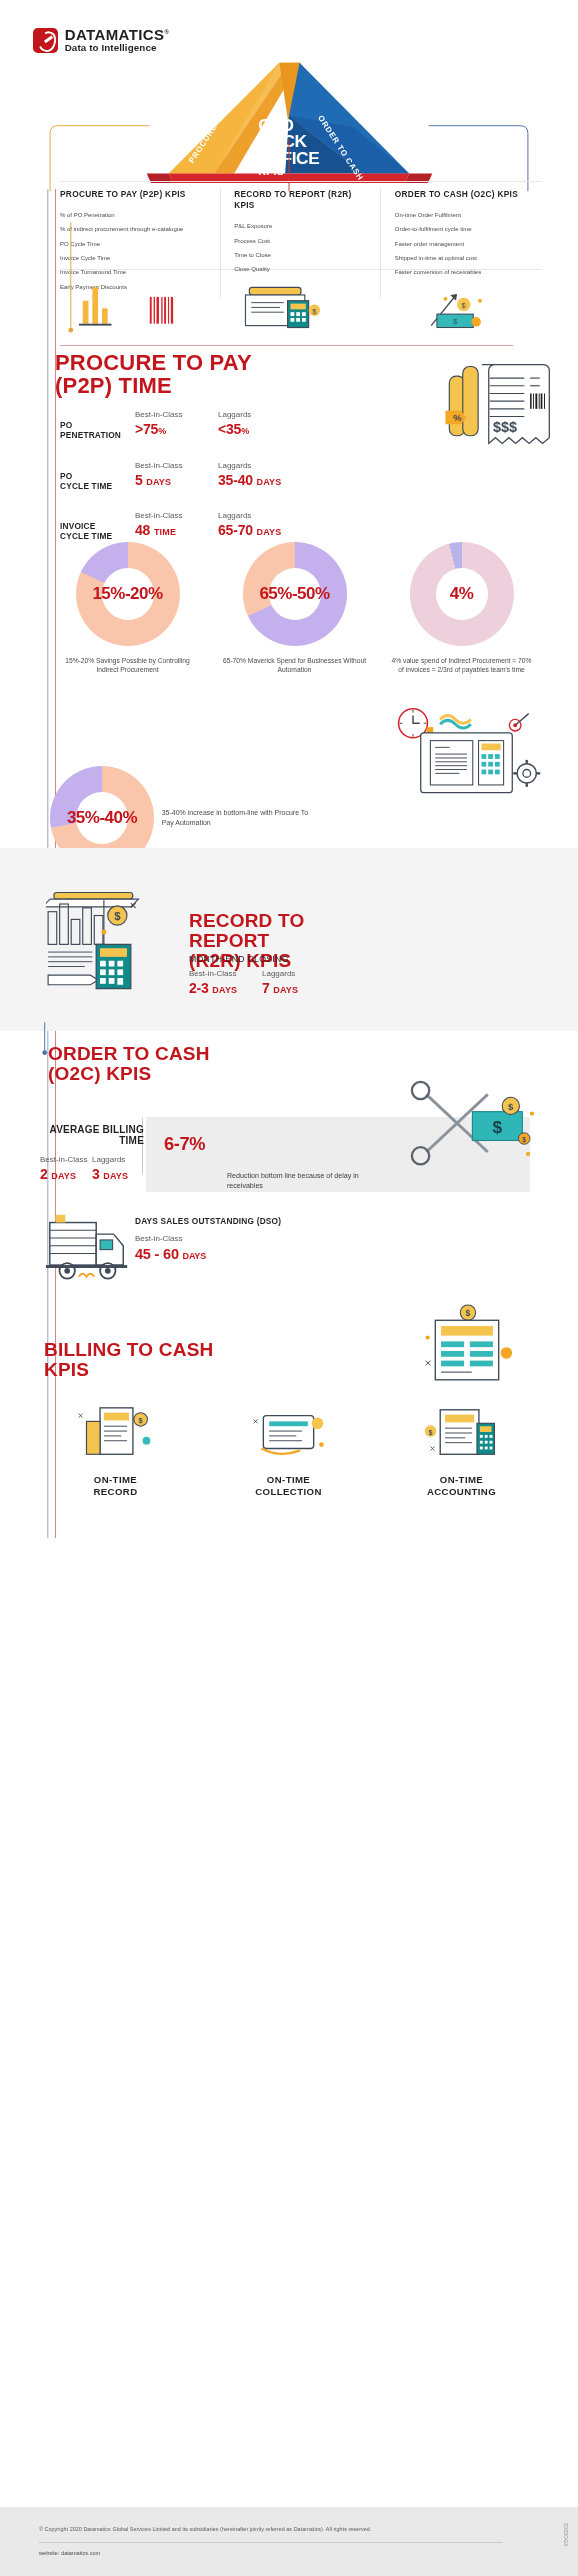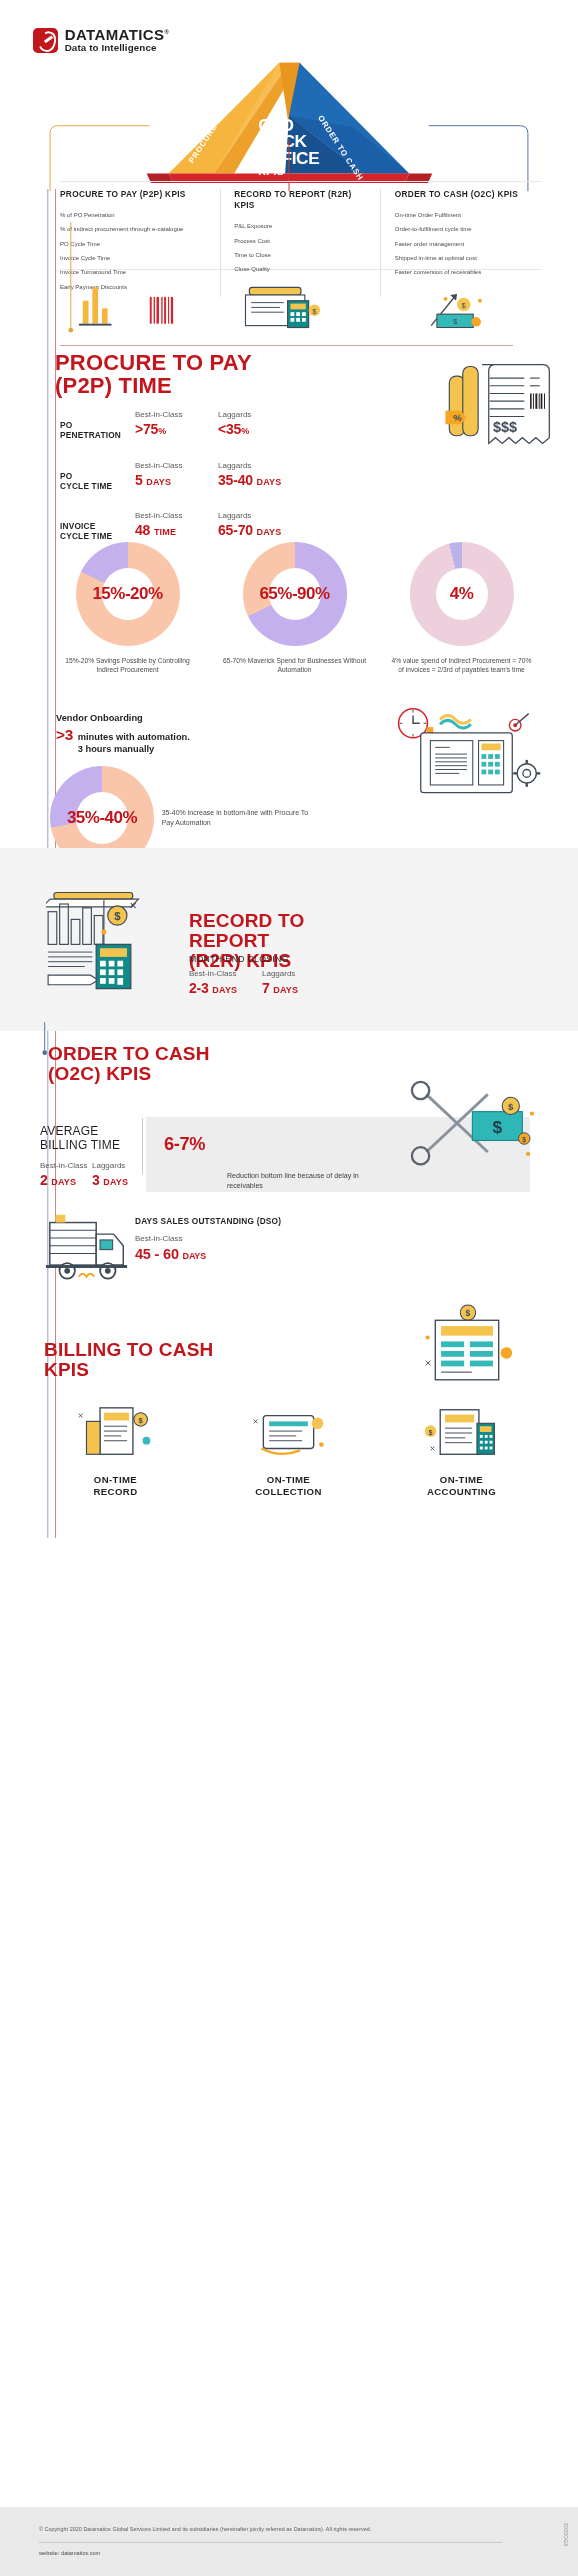--- a/index.html
+++ b/index.html
@@ -99,21 +99,21 @@
   
   .band { position: absolute; left: 0; width: 578px; background: #f4f4f4; }
   .r2r-art { position: absolute; left: 46px; top: 879px; }
   .r2r-h { position: absolute; left: 189px; top: 911px; font-size: 19px; }
   .r2r-sub { position: absolute; left: 189px; top: 954px; font-size: 8.7px; font-weight: 400; letter-spacing: 0.3px; color: #231f20; }
 
   
   .o2c-h { position: absolute; left: 48px; top: 1044px; font-size: 19px; }
   .o2c-box { position: absolute; left: 146px; top: 1117px; width: 384px; height: 75px; background: #ededed; }
   .o2c-left { position: absolute; left: 40px; top: 1124px; width: 104px; }
-  .o2c-lt { font-size: 12px; font-weight: 400; letter-spacing: 0.2px; color: #231f20; }
+  .o2c-lt { font-size: 10px; font-weight: 700; letter-spacing: 0.2px; color: #231f20; text-align: right; }
   .o2c-div { position: absolute; left: 142px; top: 1118px; width: 1px; height: 56px; background: #c9c9c9; }
   .pct67 { position: absolute; left: 164px; top: 1133px; font-size: 18.3px; font-weight: 700; color: #c3161c; letter-spacing: -0.4px; }
   .pct67-cap { position: absolute; left: 227px; top: 1135px; width: 145px; font-size: 7.1px; line-height: 1.45; color: #3d3d3d; margin-top: 36px; }
 
   
   .dso-art { position: absolute; left: 44px; top: 1209px; }
   .dso-t { position: absolute; left: 135px; top: 1216px; font-size: 8.3px; font-weight: 700; letter-spacing: 0.2px; color: #231f20; }
   .dso-c { position: absolute; left: 135px; top: 1234px; font-size: 8px; color: #5b5b5b; }
   .dso-v { position: absolute; left: 135px; top: 1246px; font-size: 14.5px; font-weight: 700; color: #c3161c; letter-spacing: -0.2px; }
   .dso-v .u { font-size: 9px; }
@@ -362,43 +362,33 @@
     <div class="donut-wrap">
       <div class="donut" id="donut0" style="background: conic-gradient(rgb(250, 198, 171) 0deg, rgb(250, 198, 171) 295.2deg, rgb(195, 176, 236) 295.2deg, rgb(195, 176, 236) 360deg); border-radius: 50%;">
         <div class="hole"></div>
         <div class="lbl">15%-20%</div>
       </div>
       <div class="donut-cap">15%-20% Savings Possible by Controlling Indirect Procurement</div>
     </div>
     <div class="donut-wrap">
       <div class="donut" id="donut1" style="background: conic-gradient(rgb(195, 176, 236) 0deg, rgb(195, 176, 236) 244.8deg, rgb(250, 198, 171) 244.8deg, rgb(250, 198, 171) 360deg); border-radius: 50%;">
         <div class="hole"></div>
-        <div class="lbl">65%-90%</div>
+        <div class="lbl">65%-50%</div>
       </div>
       <div class="donut-cap">65-70% Maverick Spend for Businesses Without Automation</div>
     </div>
     <div class="donut-wrap">
       <div class="donut" id="donut2" style="background: conic-gradient(rgb(238, 208, 221) 0deg, rgb(238, 208, 221) 345.6deg, rgb(185, 179, 234) 345.6deg, rgb(185, 179, 234) 360deg); border-radius: 50%;">
         <div class="hole"></div>
         <div class="lbl">4%</div>
       </div>
       <div class="donut-cap">4% value spend of Indirect Procurement = 70% of invoices = 2/3rd of payables team's time</div>
     </div>
   </div>
 
-  <div class="vend">
-    <div class="vend-t">Vendor Onboarding</div>
-    <div class="vend-line">
-      <div class="vend-big">&gt;3</div>
-      <div class="vend-sm">
-        <div>minutes with automation.</div>
-        <div>3 hours manually</div>
-      </div>
-    </div>
-  </div>
 
   <svg class="vend-art" width="169" height="106" viewBox="0 0 175 110">
     <circle cx="32" cy="20" r="15" fill="none" stroke="#d6242c" stroke-width="1.6"></circle>
     <path d="M32 12 v8 h7" fill="none" stroke="#3f4a57" stroke-width="1.5"></path>
     <g stroke="#3f4a57" stroke-width="1">
       <line x1="32" y1="6" x2="32" y2="9"></line>
         <line x1="32" y1="31" x2="32" y2="34"></line>
       <line x1="18" y1="20" x2="21" y2="20"></line>
         <line x1="43" y1="20" x2="46" y2="20"></line>
     </g>

